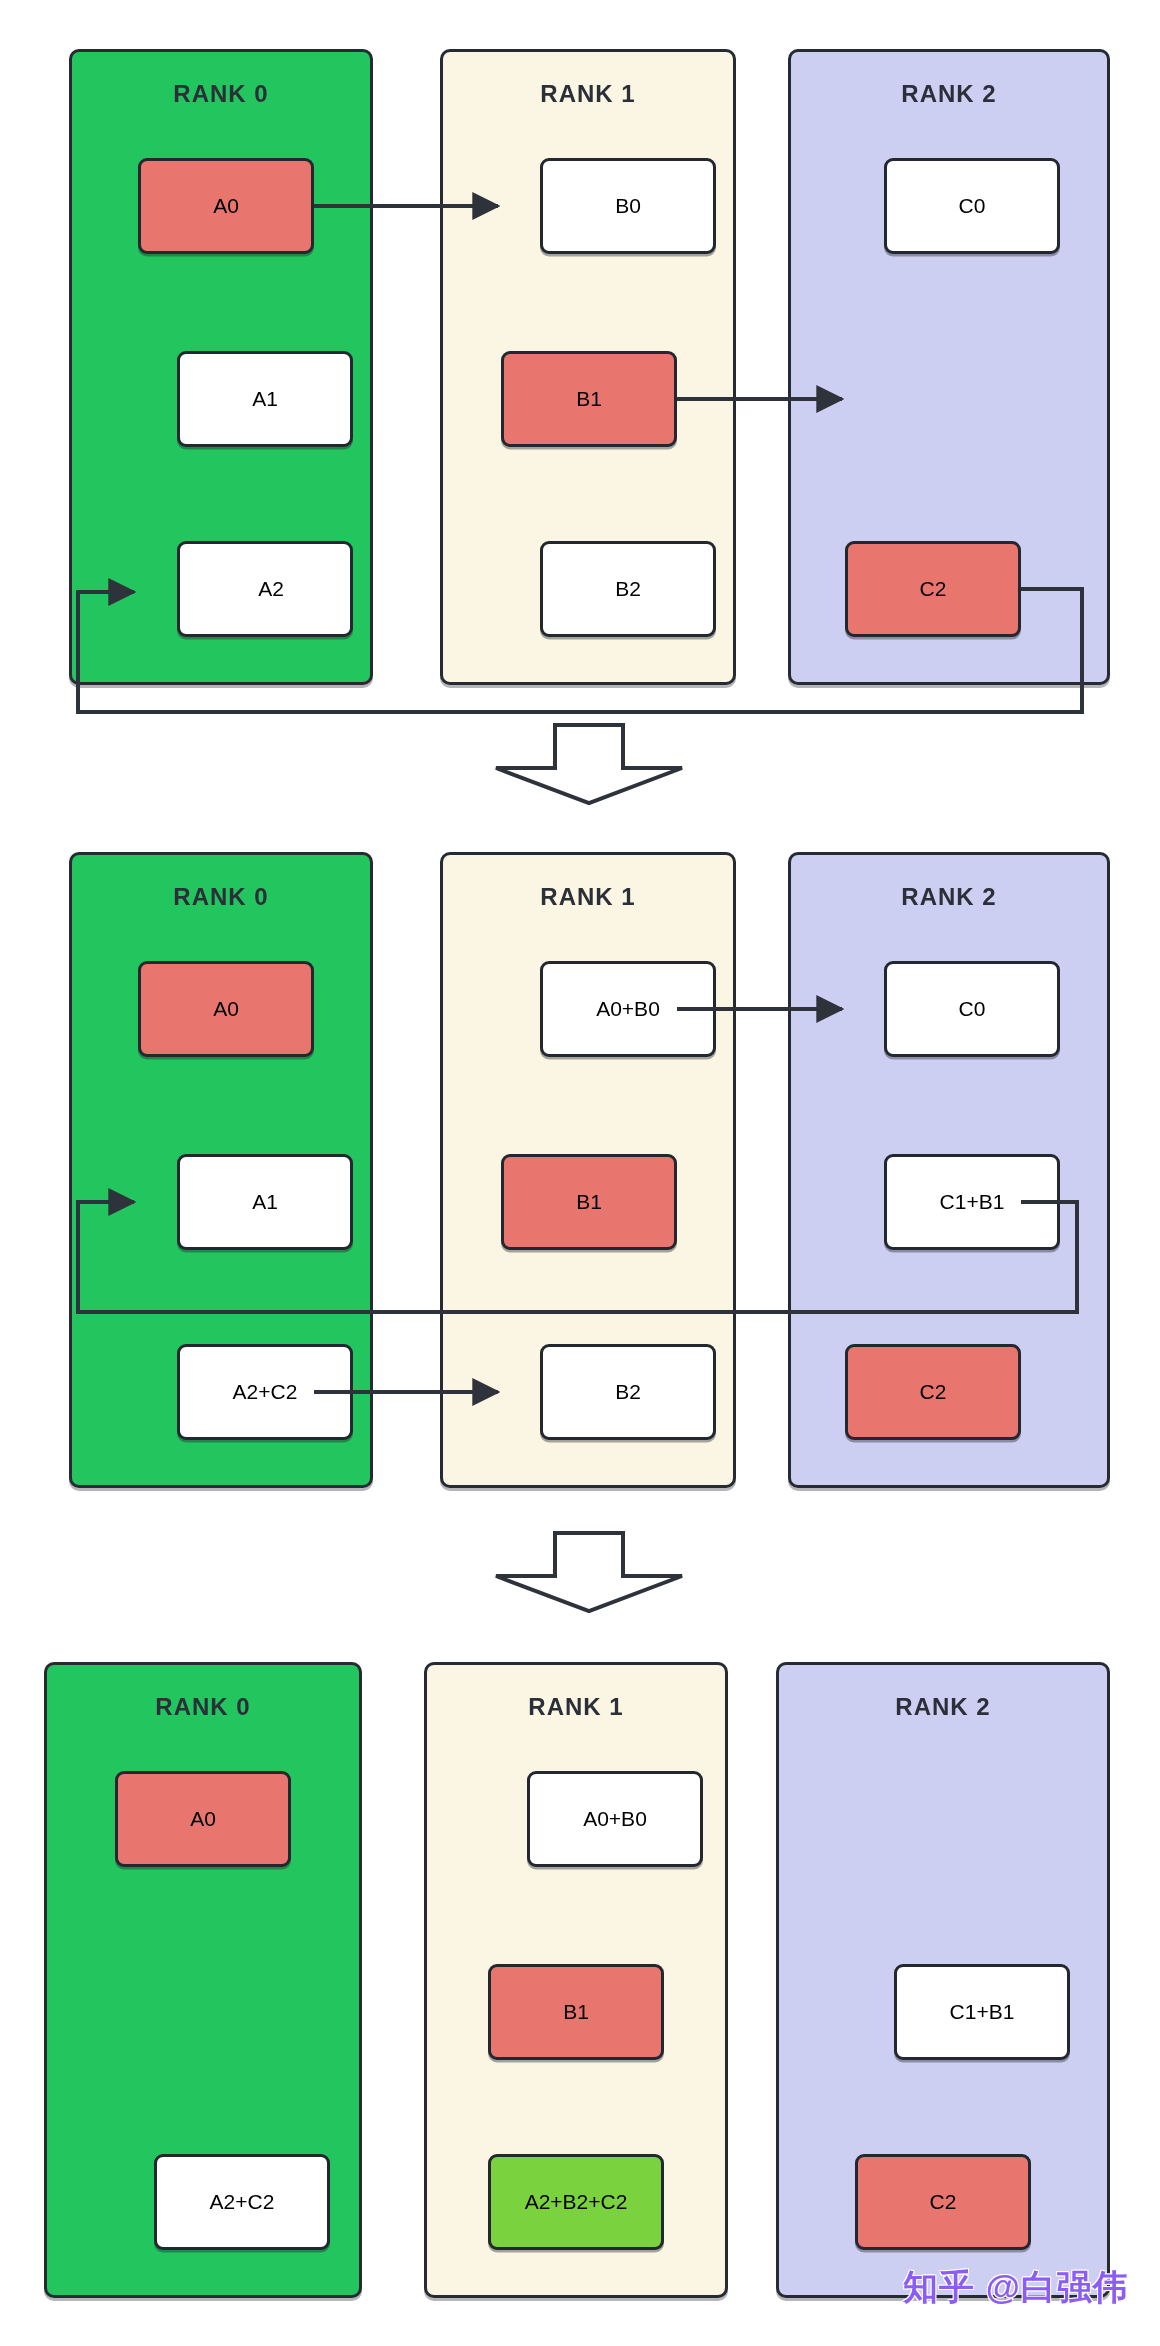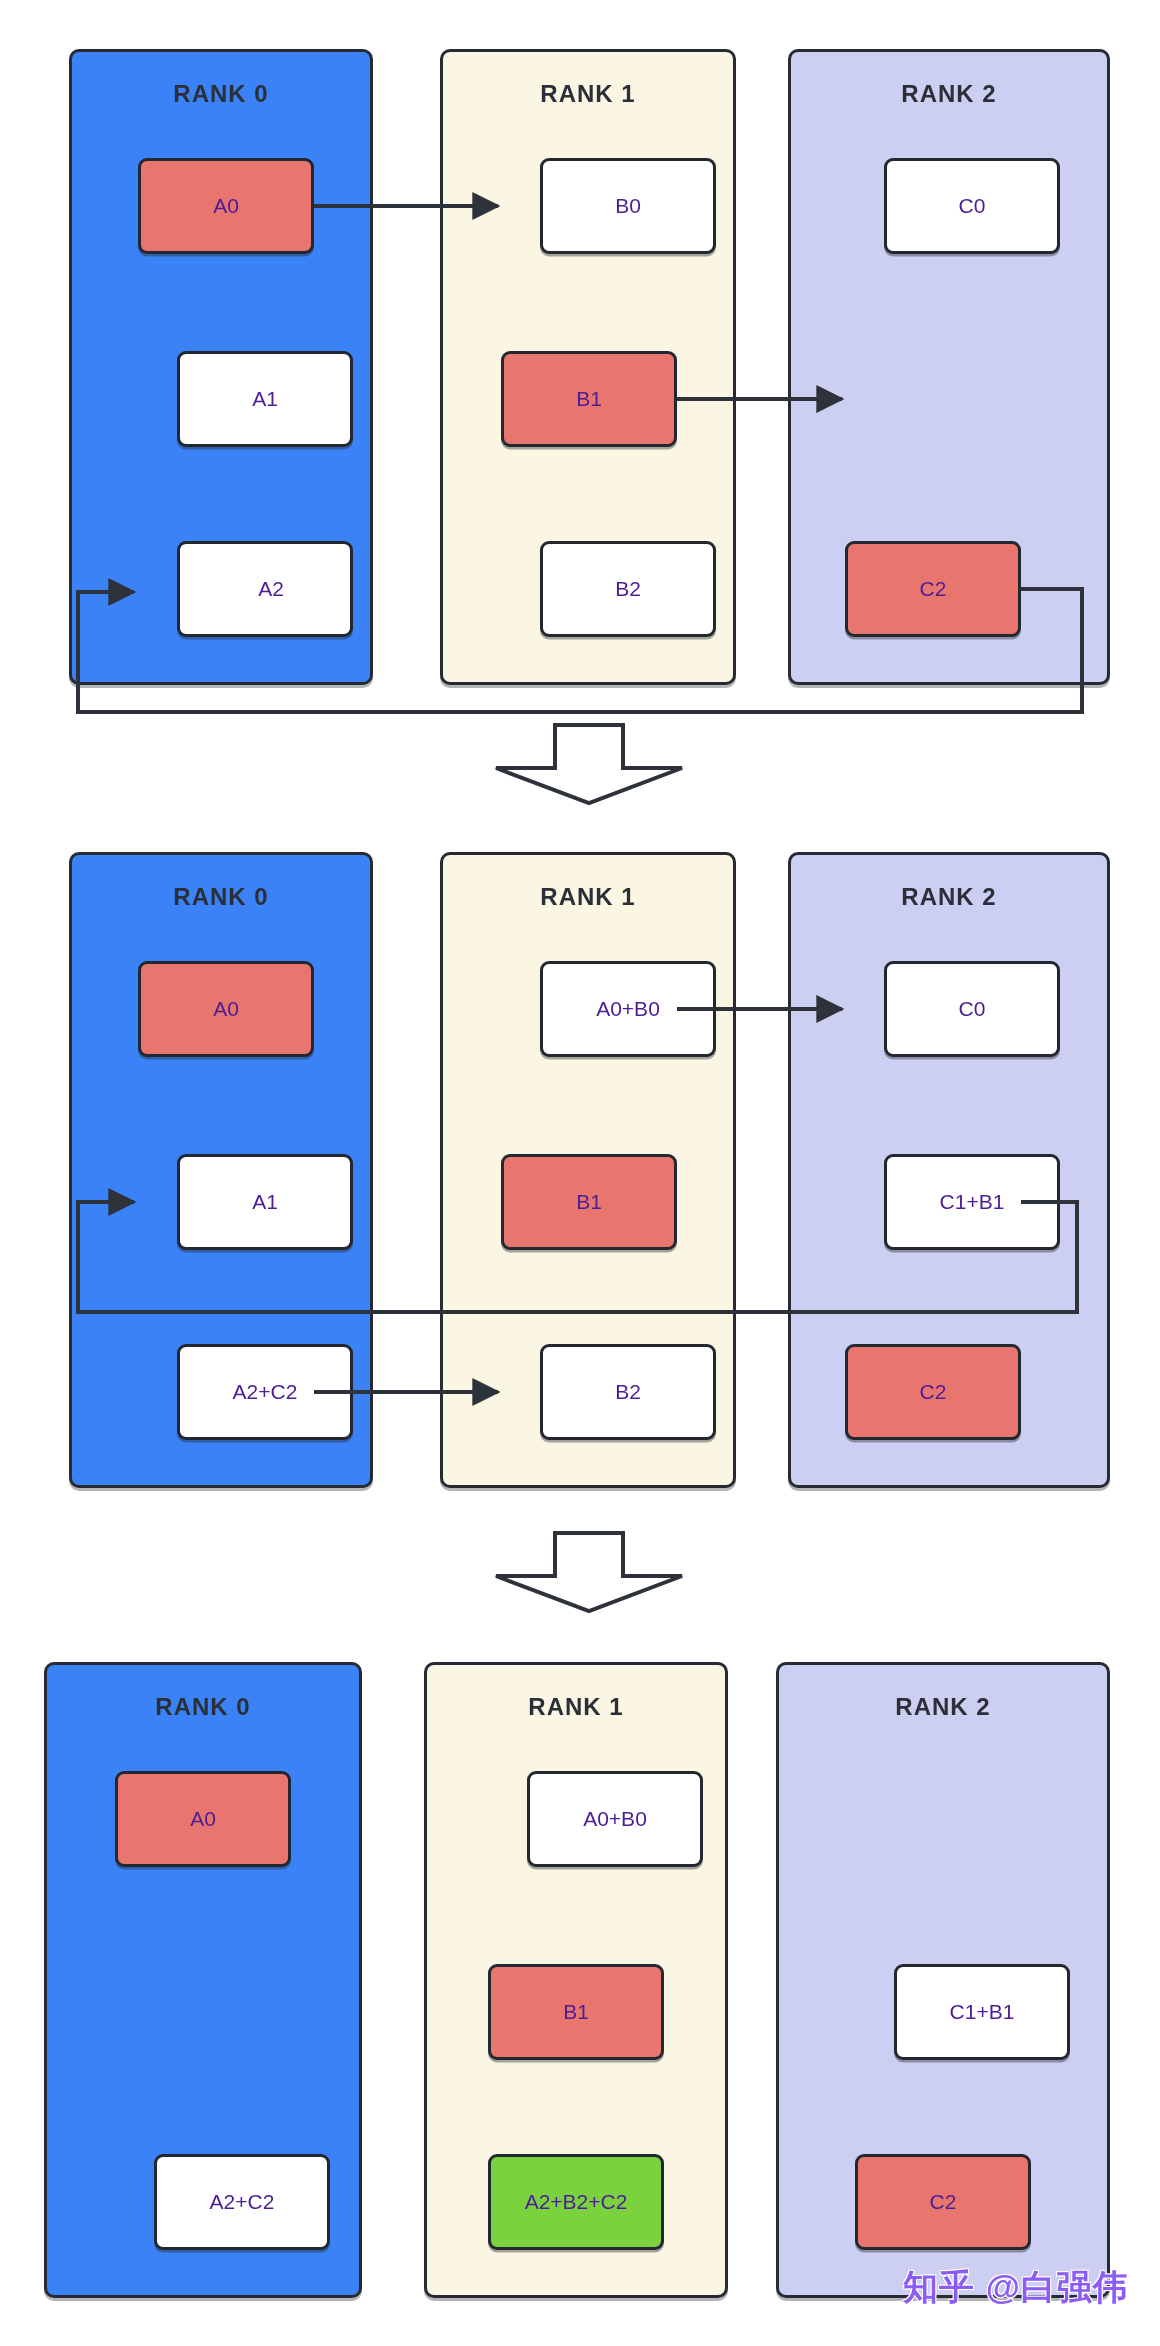--- a/index.html
+++ b/index.html
@@ -4,32 +4,32 @@
 <style>
   html,body{margin:0;padding:0;background:#ffffff;}
   .canvas{
     position:relative;width:1160px;height:2346px;margin:0 auto;
     background:#ffffff;font-family:"Liberation Sans",sans-serif;overflow:hidden;
   }
   .panel{
     position:absolute;border:3.5px solid #262b33;border-radius:10px;
     box-shadow:0 3px 0 rgba(38,43,51,.35);box-sizing:border-box;
   }
-  .panel[data-theme="gray"]{background:#3b82f6;}
+  .panel[data-theme="gray"]{background:#22c55e;}
   .panel[data-theme="cream"]{background:#faf6e3;}
   .panel[data-theme="purple"]{background:#cdcff2;}
   .panel-title{
     position:absolute;top:28px;left:0;right:0;text-align:center;
     font-size:24px;font-weight:bold;color:#2b2f38;letter-spacing:1px;line-height:28px;
   }
   .box{
     position:absolute;width:176px;height:96px;box-sizing:border-box;
     border:3px solid #23272f;border-radius:9px;
     display:flex;align-items:center;justify-content:center;
-    font-size:21px;color:#4c1d95;box-shadow:0 2.5px 0 rgba(35,39,47,.4);
+    font-size:21px;color:#000000;box-shadow:0 2.5px 0 rgba(35,39,47,.4);
     white-space:nowrap;
   }
   .box[data-state="white"]{background:#ffffff;margin-left:39px;}
   .box[data-state="red"]{background:#e8766f;}
   .box[data-state="green"]{background:#7bd23f;}
   .arrows{position:absolute;left:0;top:0;pointer-events:none;}
   .watermark{
     position:absolute;left:903px;top:2264px;font-size:35px;font-weight:bold;
     color:#8b5cf6;white-space:nowrap;letter-spacing:1px;
     text-shadow:-1px -1px 0 #fff,1px -1px 0 #fff,-1px 1px 0 #fff,1px 1px 0 #fff;

